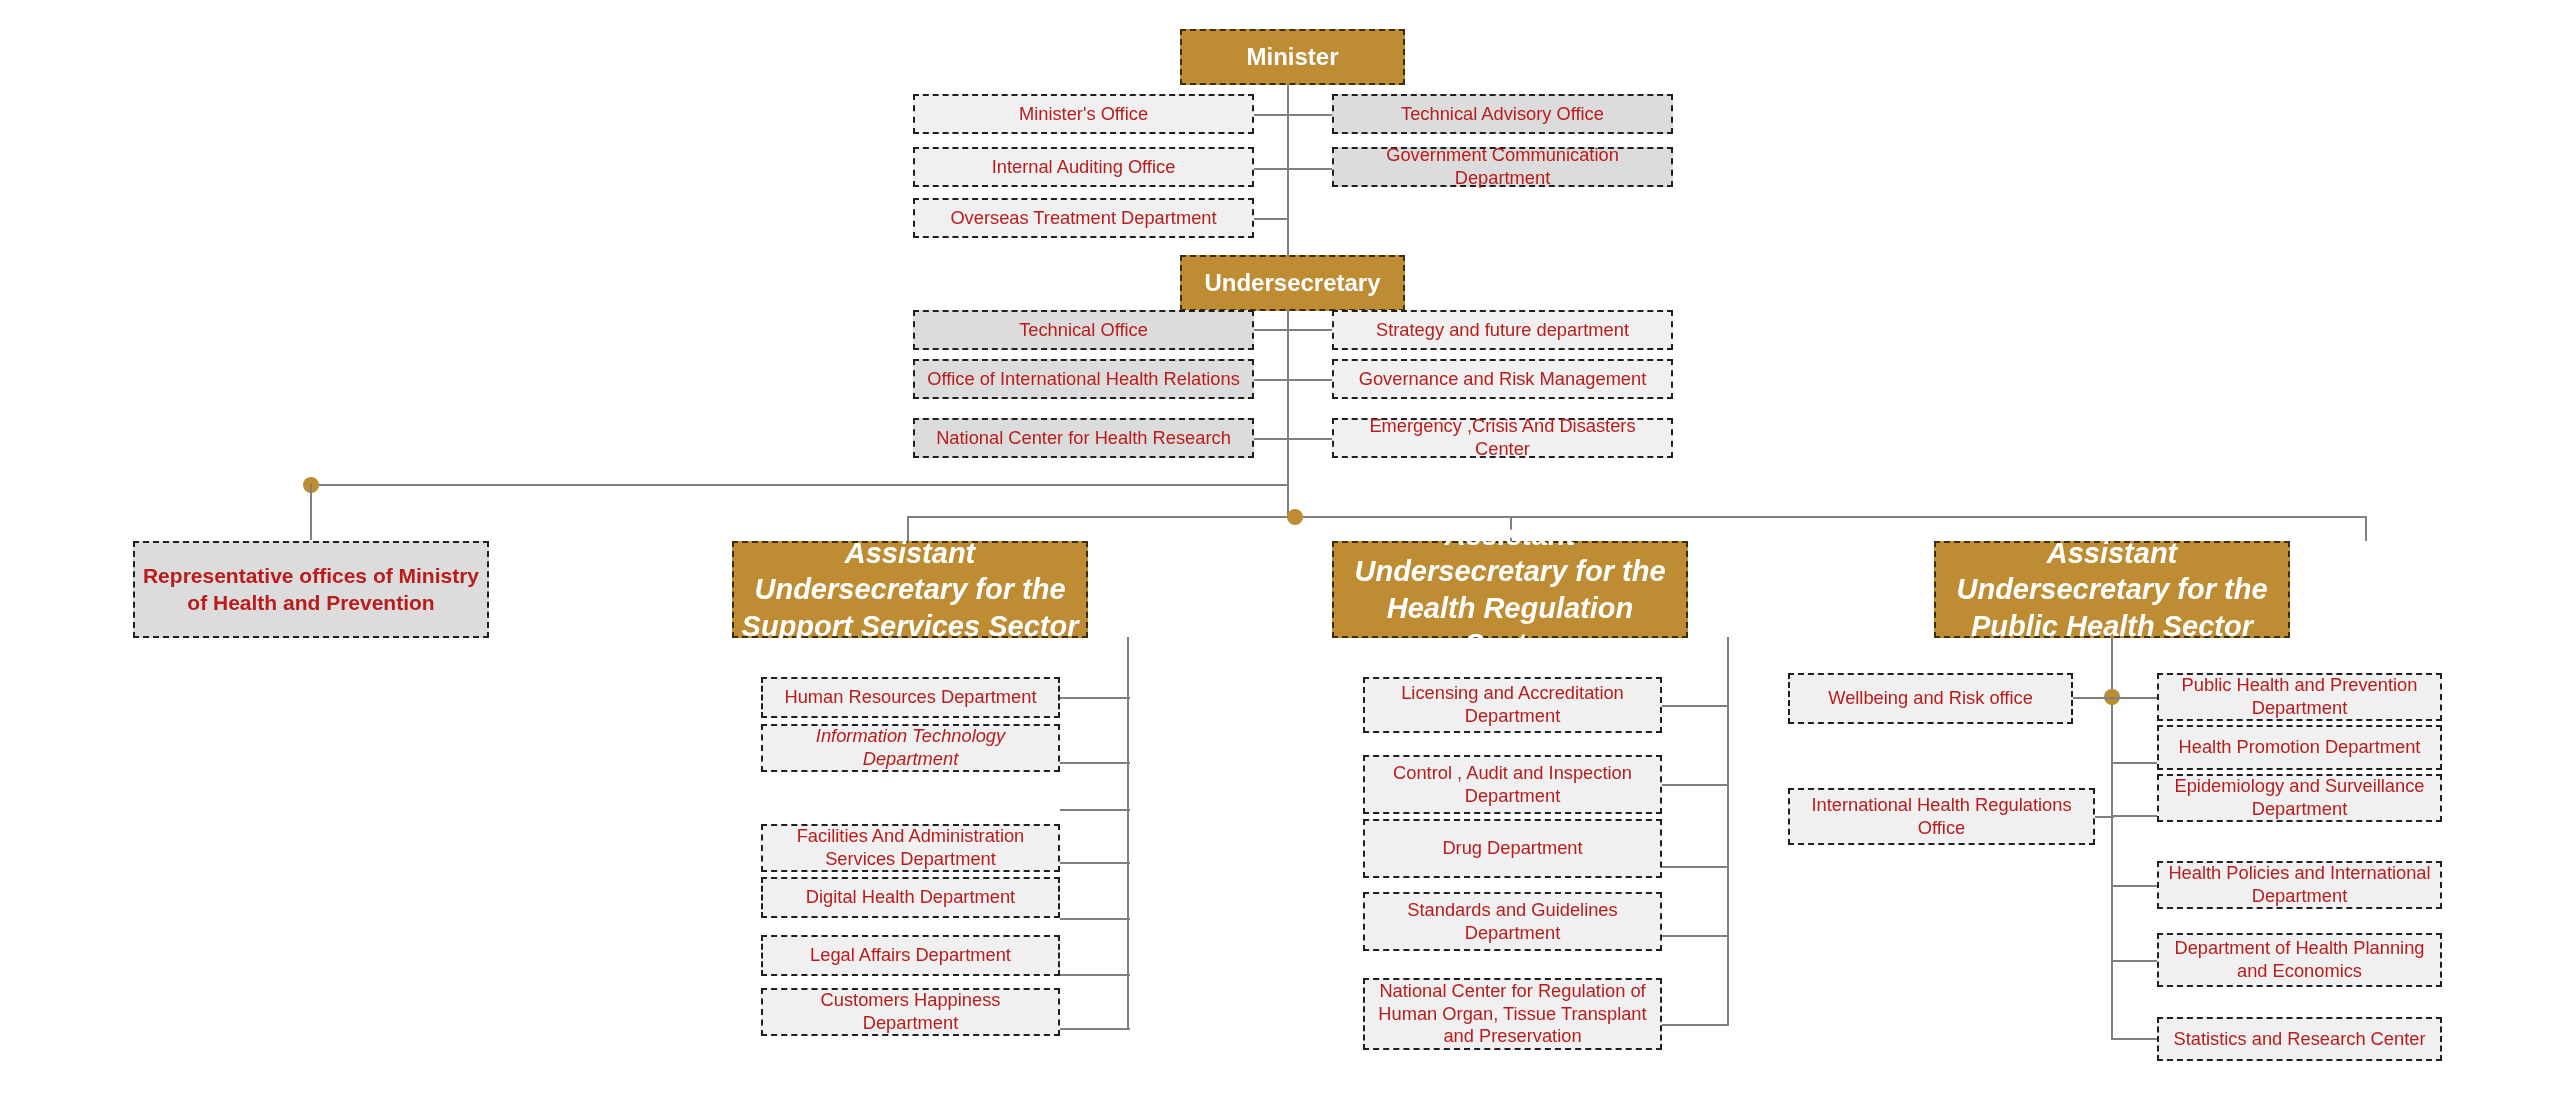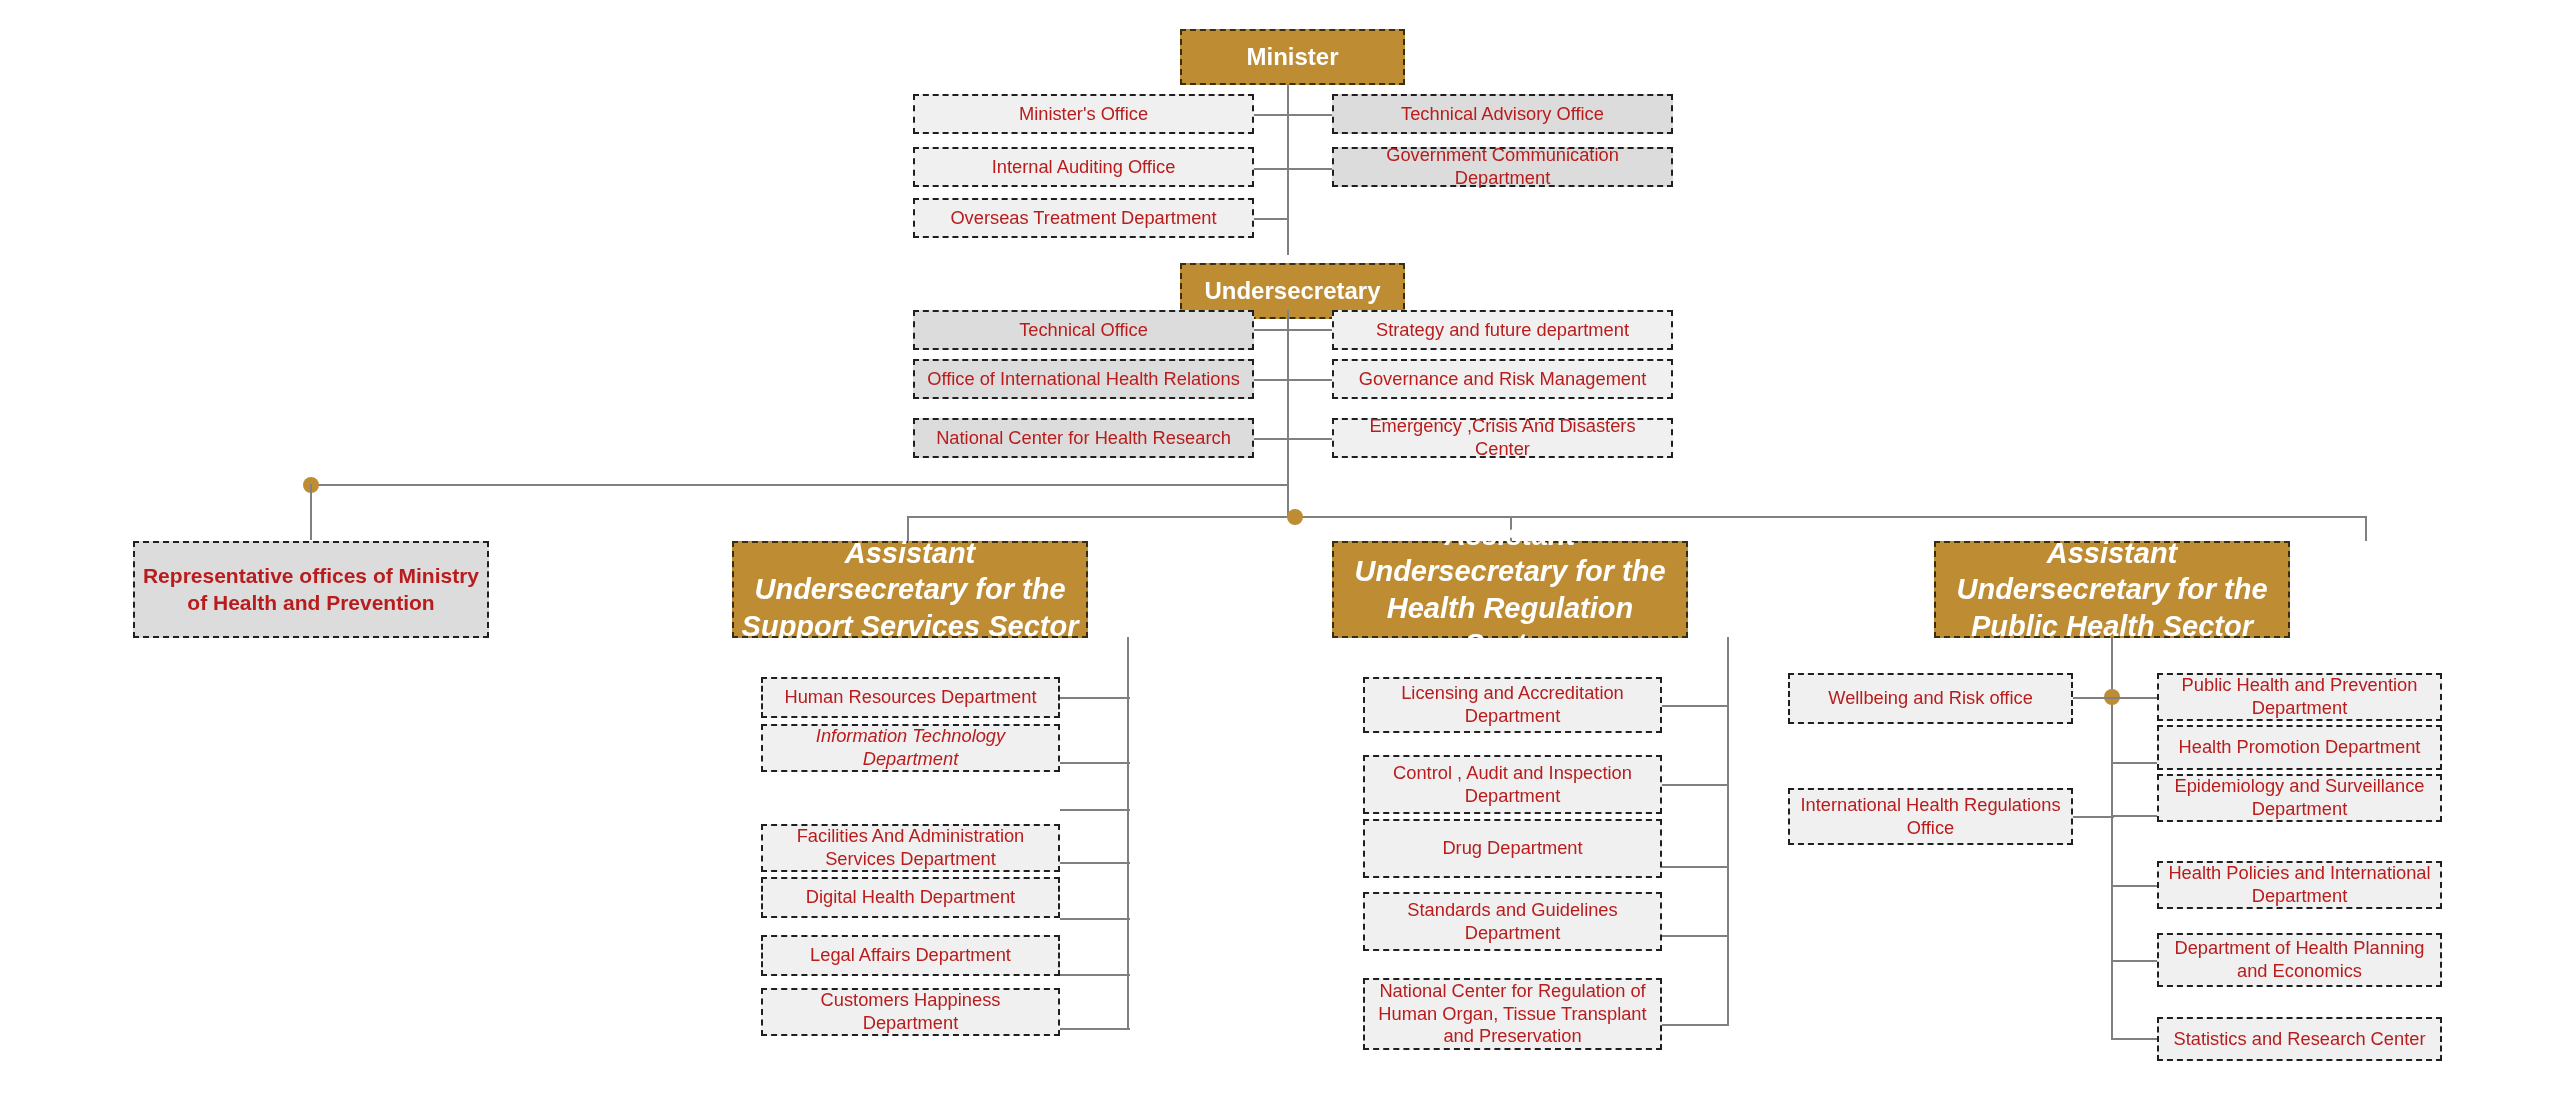--- a/index.html
+++ b/index.html
@@ -72,21 +72,21 @@
   <div class="ln h" style="left:1287px;top:168px;width:45px;"></div>
   <div class="ln h" style="left:1254px;top:218px;width:35px;"></div>
 
   <div class="box g-light fs-item" style="left:913px;top:94px;width:341px;height:40px;">Minister's Office</div>
   <div class="box g-light fs-item" style="left:913px;top:147px;width:341px;height:40px;">Internal Auditing Office</div>
   <div class="box g-light fs-item" style="left:913px;top:198px;width:341px;height:40px;">Overseas Treatment Department</div>
 
   <div class="box g-dark fs-item" style="left:1332px;top:94px;width:341px;height:40px;">Technical Advisory Office</div>
   <div class="box g-dark fs-item" style="left:1332px;top:147px;width:341px;height:40px;">Government Communication Department</div>
 
-  <div class="box gold fs-root" style="left:1180px;top:255px;width:225px;height:56px;margin-top:8px;">Undersecretary</div>
+  <div class="box gold fs-root" style="left:1180px;top:255px;width:225px;height:56px;">Undersecretary</div>
 
   <div class="ln v" style="left:1287px;top:310px;height:206px;"></div>
 
   <div class="ln h" style="left:1254px;top:329px;width:35px;"></div>
   <div class="ln h" style="left:1287px;top:329px;width:45px;"></div>
   <div class="ln h" style="left:1254px;top:379px;width:35px;"></div>
   <div class="ln h" style="left:1287px;top:379px;width:45px;"></div>
   <div class="ln h" style="left:1254px;top:438px;width:35px;"></div>
   <div class="ln h" style="left:1287px;top:438px;width:45px;"></div>
 
@@ -147,21 +147,21 @@
 
   <div class="box gold fs-sector" style="left:1934px;top:541px;width:356px;height:97px;">Assistant Undersecretary for the Public Health Sector</div>
 
   <div class="ln v" style="left:2111px;top:637px;height:403px;"></div>
   <div class="node" style="left:2112px;top:697px;"></div>
 
   <div class="ln h" style="left:2073px;top:697px;width:41px;"></div>
   <div class="ln h" style="left:2073px;top:816px;width:41px;"></div>
 
   <div class="box g-light fs-item" style="left:1788px;top:673px;width:285px;height:51px;">Wellbeing and Risk office</div>
-  <div class="box g-light fs-item" style="left:1788px;top:788px;width:285px;height:57px;">International Health Regulations Office</div>
+  <div class="box g-light fs-item" style="left:1788px;top:788px;width:307px;height:57px;">International Health Regulations Office</div>
 
   <div class="ln h" style="left:2111px;top:697px;width:46px;"></div>
   <div class="ln h" style="left:2111px;top:762px;width:46px;"></div>
   <div class="ln h" style="left:2111px;top:815px;width:46px;"></div>
   <div class="ln h" style="left:2111px;top:885px;width:46px;"></div>
   <div class="ln h" style="left:2111px;top:960px;width:46px;"></div>
   <div class="ln h" style="left:2111px;top:1038px;width:46px;"></div>
 
   <div class="box g-light fs-item" style="left:2157px;top:673px;width:285px;height:48px;">Public Health and Prevention Department</div>
   <div class="box g-light fs-item" style="left:2157px;top:725px;width:285px;height:45px;">Health Promotion Department</div>

